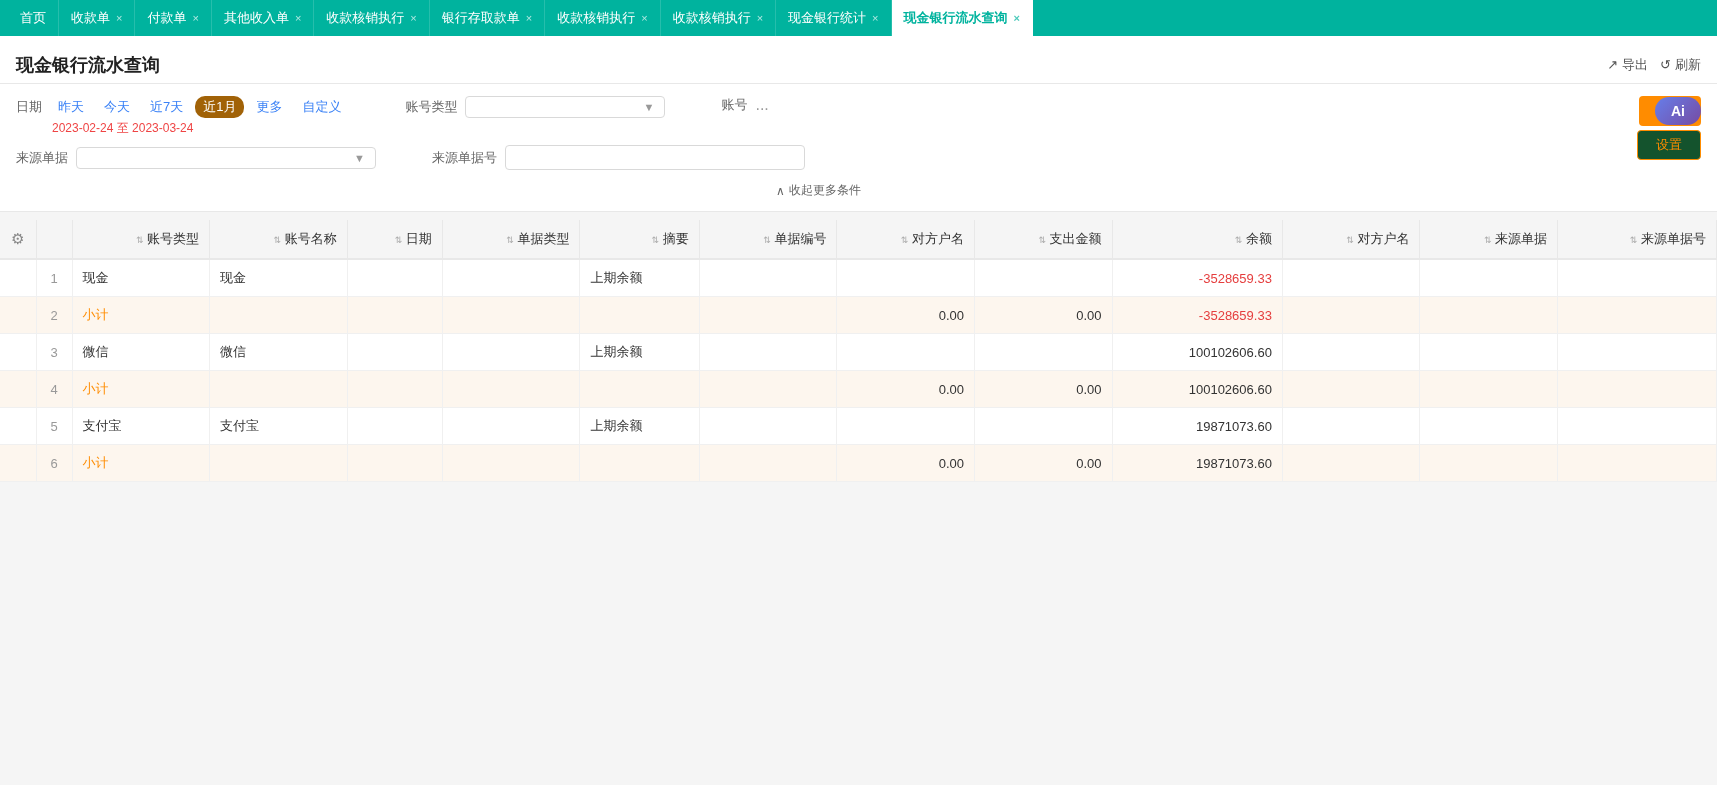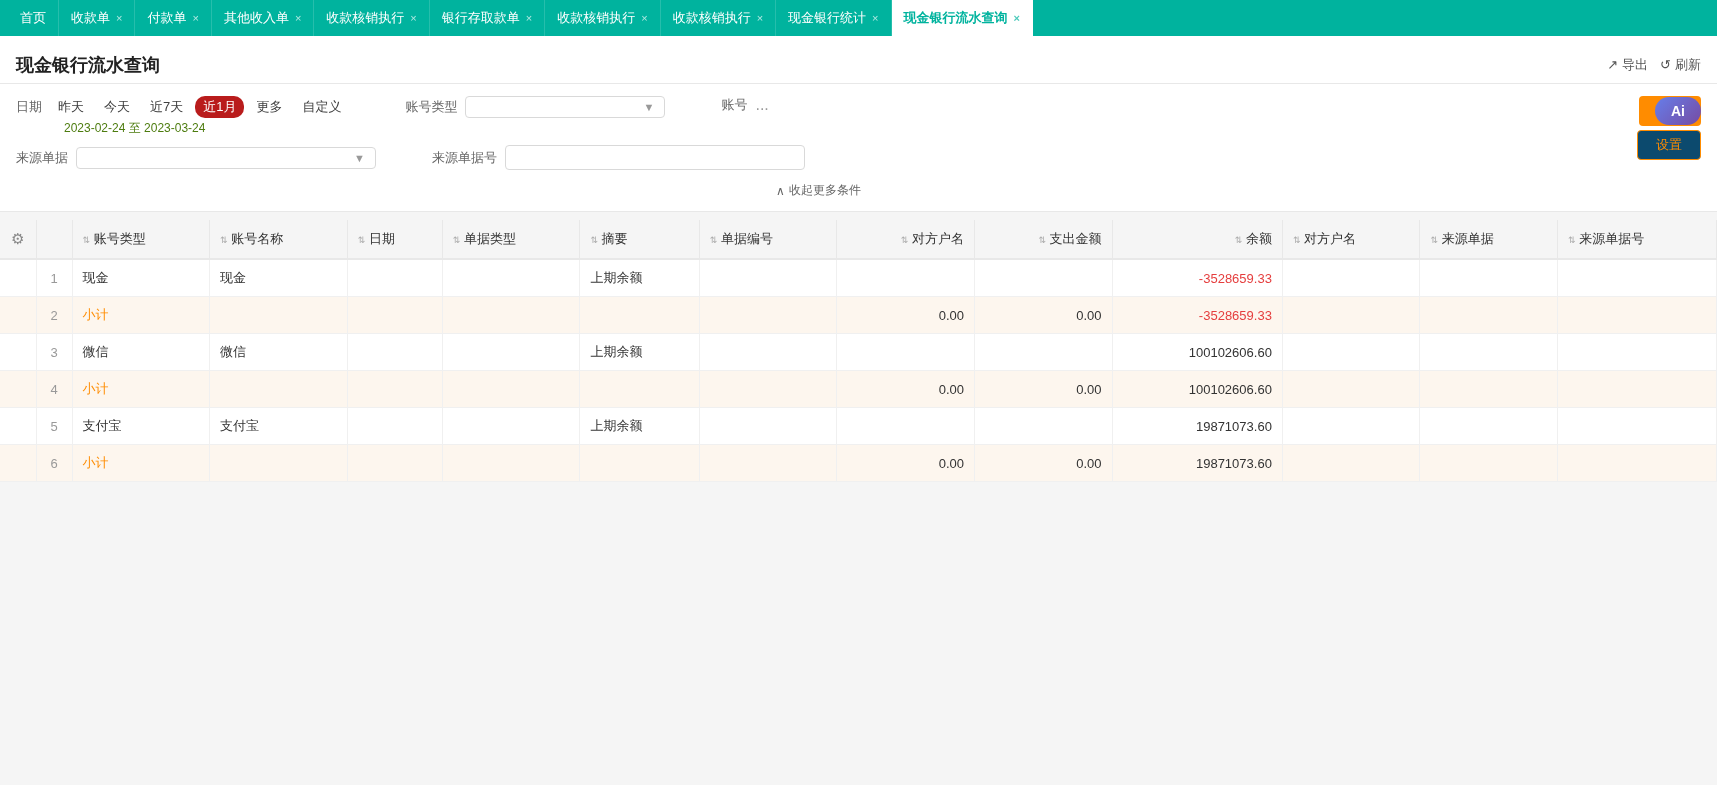--- a/index.html
+++ b/index.html
@@ -89,31 +89,31 @@
     .filter-date-options {
       display: flex;
       align-items: center;
       gap: 4px;
     }
     .date-option {
       padding: 2px 8px;
       border-radius: 3px;
       cursor: pointer;
       font-size: 13px;
-      color: #404040;
+      color: #3b82f6;
     }
     .date-option.active {
-      background: #b91c1c;
+      background: #a16207;
       color: #fff;
       border-radius: 10px;
     }
     .date-range {
       font-size: 12px;
-      color: #4d7c0f;
-      margin-left: 16px;
+      color: #ef4444;
+      margin-left: 4px;
     }
     .filter-select {
       display: flex;
       align-items: center;
       border: 1px solid #d9d9d9;
       border-radius: 4px;
       padding: 4px 10px;
       background: #fff;
       cursor: pointer;
       min-width: 160px;
@@ -135,21 +135,21 @@
       background: #ff8c00;
       color: #fff;
       border: none;
       border-radius: 4px;
       padding: 6px 18px;
       font-size: 13px;
       cursor: pointer;
       font-weight: bold;
     }
     .btn-settings {
-      background: #0c4a6e;
+      background: #14532d;
       color: #ff8c00;
       border: 1px solid #ff8c00;
       border-radius: 4px;
       padding: 5px 18px;
       font-size: 13px;
       cursor: pointer;
     }
     .filter-ellipsis { color: #999; font-size: 16px; cursor: pointer; }
 
     .collapse-bar {
@@ -173,21 +173,21 @@
       width: 100%;
       border-collapse: collapse;
       font-size: 13px;
     }
     thead tr {
       background: #f5f5f5;
       border-bottom: 2px solid #e8e8e8;
     }
     thead th {
       padding: 10px 10px;
-      text-align: left;
+      text-align: right;
       font-weight: 500;
       color: #333;
       white-space: nowrap;
       border-right: 1px solid #e8e8e8;
       position: relative;
     }
     tbody tr {
       border-bottom: 1px solid #f0f0f0;
     }
     tbody tr.subtotal-row {

